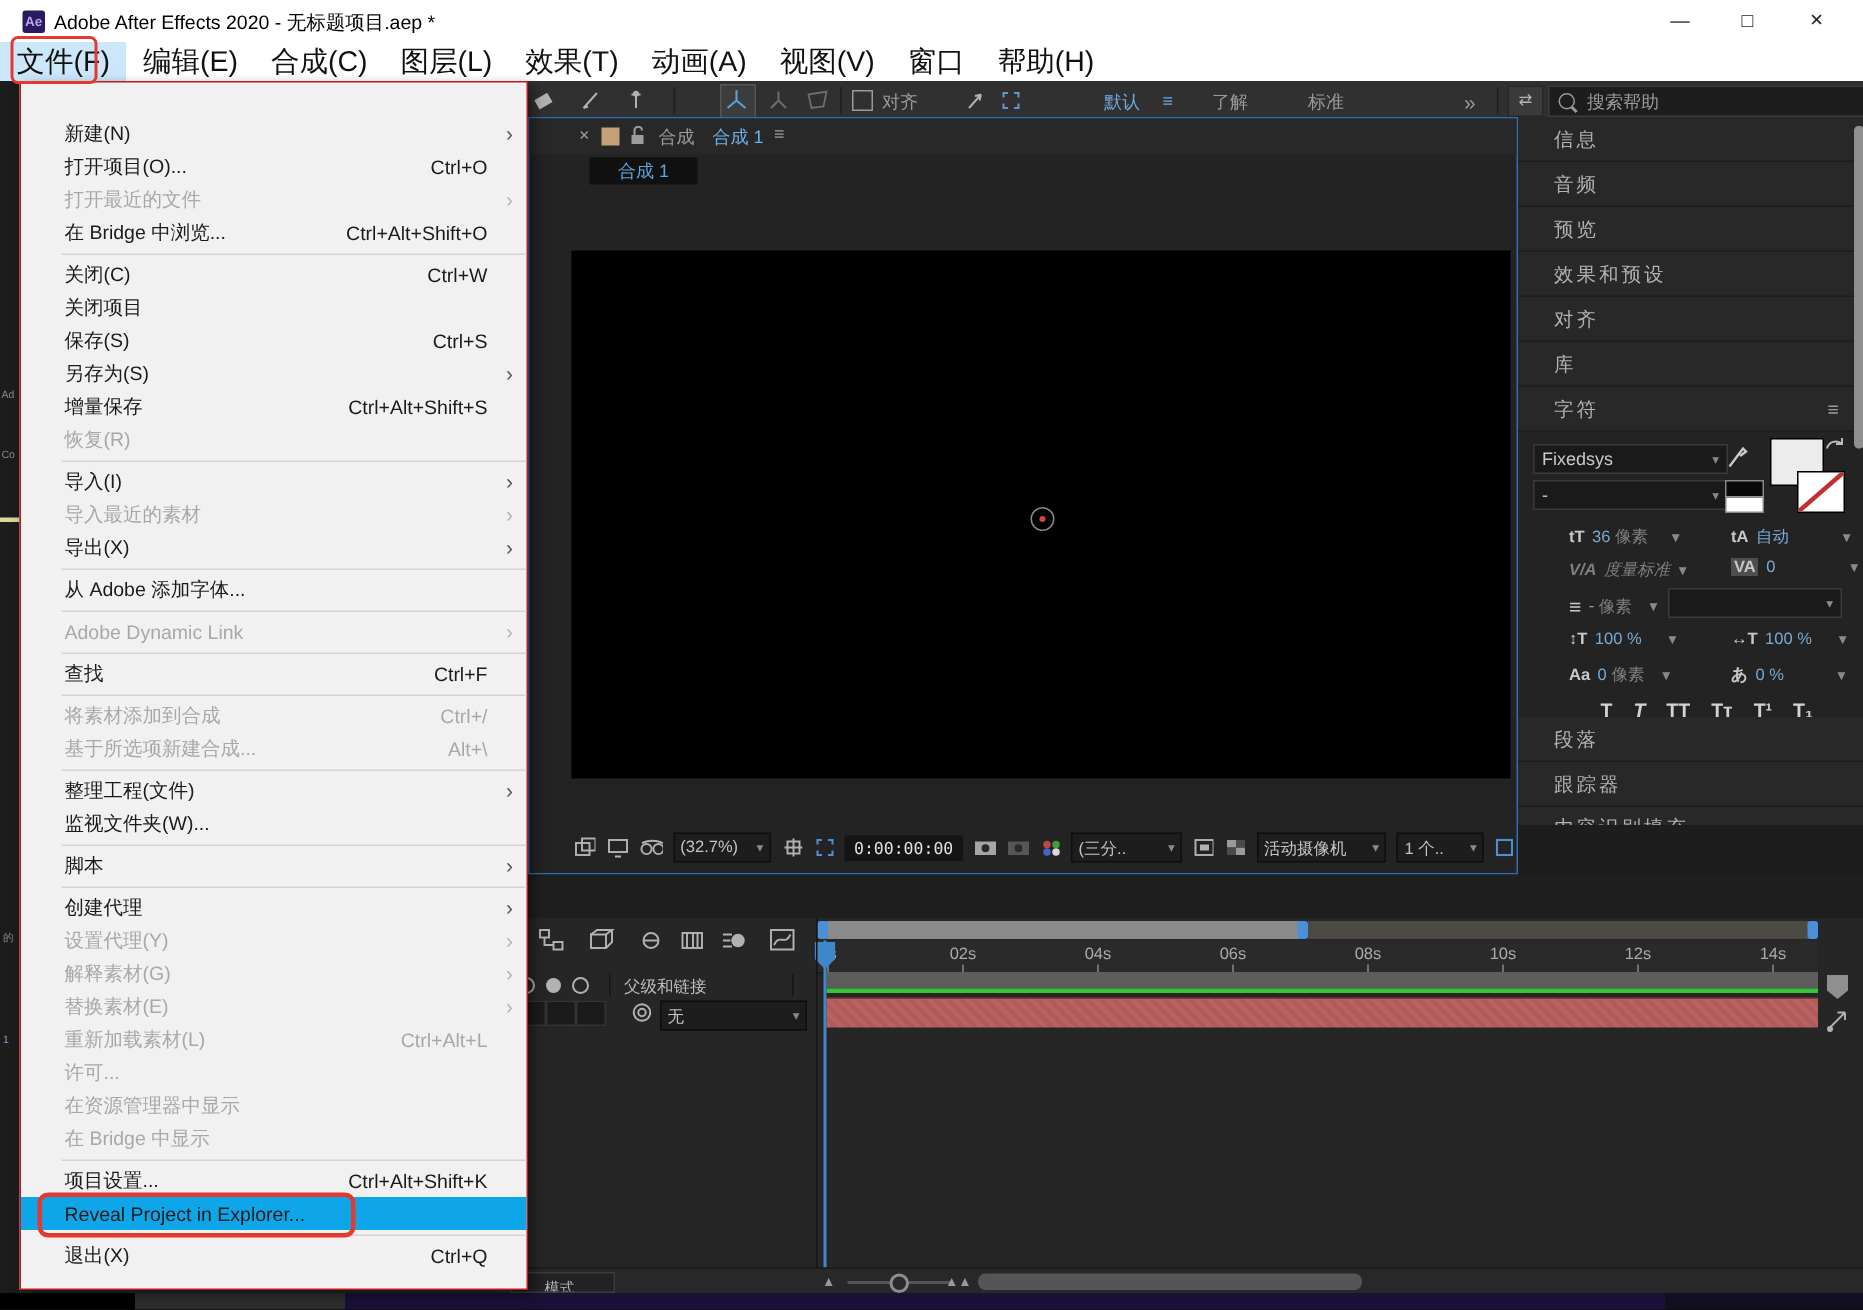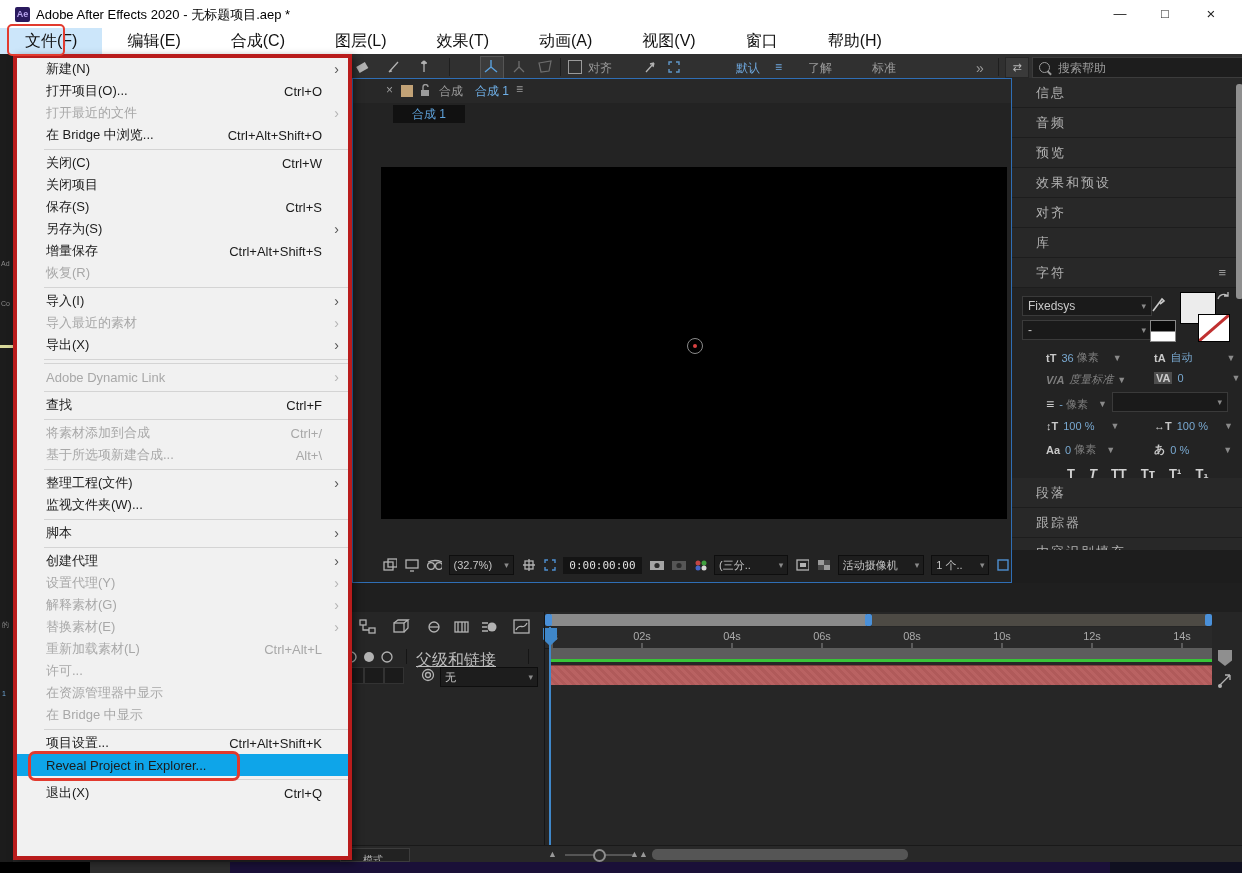--- a/index.html
+++ b/index.html
@@ -9,21 +9,21 @@
 
   
   #titlebar{left:0;top:0;width:1242px;height:28px;background:#fff;color:#111;}
   #app-badge{left:15px;top:7px;width:15px;height:15px;background:#2a1a5e;color:#b9a5ee;
     font-size:9px;font-weight:bold;text-align:center;line-height:15px;border-radius:2px;}
   #win-title{left:36px;top:6px;font-size:13px;color:#000;white-space:nowrap;}
   .winbtn{top:0;width:42px;height:28px;text-align:center;line-height:28px;font-size:13px;color:#222;}
 
   
   #menubar{left:0;top:28px;width:1242px;height:26px;background:#fff;display:flex;align-items:stretch;}
-  .mb-item{padding:0 25px;font-size:16px;color:#111;display:flex;align-items:center;}
+  .mb-item{padding:0 11px;font-size:19px;color:#111;display:flex;align-items:center;}
   .mb-item.active{background:#cce6fa;}
 
   
   #toolbar{left:0;top:54px;width:1242px;height:26px;background:#303030;border-bottom:1px solid #1a1a1a;}
   .tb-txt{font-size:12px;color:#9a9a9a;top:6px;}
   .tb-blue{color:#6ea7dd;}
   .tb-div{top:4px;width:1px;height:18px;background:#1e1e1e;}
   #search-box{left:1032px;top:3px;width:198px;height:19px;background:#1d1d1d;border:1px solid #3c3c3c;
     display:flex;align-items:center;gap:6px;padding:0 6px;}
   #search-box input{background:transparent;border:none;outline:none;color:#eab308;font-size:12px;width:150px;
@@ -78,35 +78,35 @@
   #nav-bar{left:551px;top:2px;width:315px;height:12px;background:#8a8a8a;}
   #nav-bar-dark{left:872px;top:2px;width:334px;height:12px;background:#4d4a44;}
   .nav-cap{top:2px;width:7px;height:12px;background:#4a90d9;border-radius:2px;}
   #workarea{left:551px;top:36px;width:661px;height:11px;background:#5d5d5d;}
   #greenline{left:551px;top:47px;width:661px;height:3px;background:#38c538;}
   #redbar{left:551px;top:53px;width:661px;height:19px;
     background:repeating-linear-gradient(45deg,#b96262 0 3px,#b05a5a 3px 6px);border-top:1px solid #7e3d3d;}
   #playhead-line{left:549px;top:15px;width:2px;height:228px;background:#3f87c9;}
   #playhead-head{left:543px;top:16px;width:14px;height:18px;background:#3f87c9;
     clip-path:polygon(0 0,100% 0,100% 62%,50% 100%,0 62%);}
-  .tl-celltxt{font-size:16px;color:#bdbdbd;text-decoration:underline;}
+  .tl-celltxt{font-size:11px;color:#bdbdbd;}
   #tl-bottom{left:330px;top:233px;width:912px;height:17px;background:#282828;border-top:1px solid #191919;}
   #hscroll{left:322px;top:3px;width:256px;height:11px;background:#555;border-radius:5px;}
   .mtn{color:#999;font-size:9px;}
   #zoom-knob{left:263px;top:3px;width:9px;height:9px;border:2px solid #8d8d8d;border-radius:50%;background:#2a2a2a;}
   #zoom-track{left:235px;top:8px;width:70px;height:2px;background:#555;}
 
   
   #sliver{left:0;top:54px;width:13px;height:808px;background:#1c1c1c;color:#8a8a8a;font-size:7px;overflow:hidden;}
   #desktop{left:0;top:862px;width:1242px;height:11px;background:#101020;}
 
   
   #file-menu{left:13px;top:54px;width:339px;height:806px;background:#f1f1f1;
-    border:4px solid #b91c1c;box-sizing:border-box;box-shadow:3px 3px 8px rgba(0,0,0,.45);
-    padding-top:0;z-index:50;}
+    border:1px solid #b91c1c;box-sizing:border-box;box-shadow:3px 3px 8px rgba(0,0,0,.45);
+    padding-top:23px;z-index:50;}
   .fm-item{position:relative;height:22px;display:flex;align-items:center;font-size:13px;color:#1b1b1b;}
   .fm-item .lbl{margin-left:29px;white-space:nowrap;}
   .fm-item .sc{position:absolute;right:26px;}
   .fm-item .arr{position:absolute;right:9px;color:#555;font-size:14px;}
   .fm-item.dis{color:#a8a8a8;}
   .fm-item.dis .arr{color:#b5b5b5;}
   .fm-item.hl{background:#0ea5e9;}
   .fm-sep{height:1px;background:#d4d4d4;margin:3px 0 2px 27px;}
   .annot{position:absolute;left:11px;top:-3px;width:206px;height:24px;
     border:3px solid #e23a2e;border-radius:7px;}
@@ -562,20 +562,23 @@
         </div>
         <div class="fm-item dis">
           <span class="lbl">导入最近的素材</span>
           <span class="arr">›</span>
         </div>
         <div class="fm-item">
           <span class="lbl">导出(X)</span>
           <span class="arr">›</span>
         </div>
         <div class="fm-sep"></div>
+        <div class="fm-item">
+          <span class="lbl">从 Adobe 添加字体...</span>
+        </div>
         <div class="fm-sep"></div>
         <div class="fm-item dis">
           <span class="lbl">Adobe Dynamic Link</span>
           <span class="arr">›</span>
         </div>
         <div class="fm-sep"></div>
         <div class="fm-item">
           <span class="lbl">查找</span>
           <span class="sc">Ctrl+F</span>
         </div>

